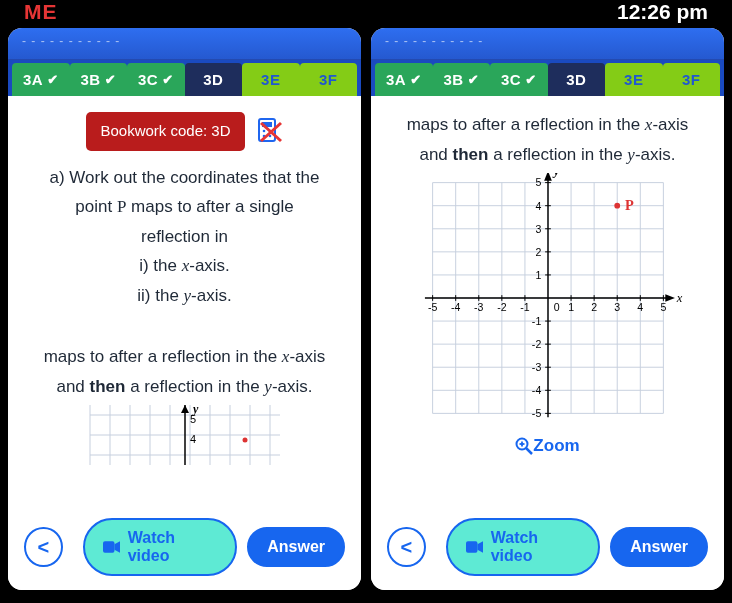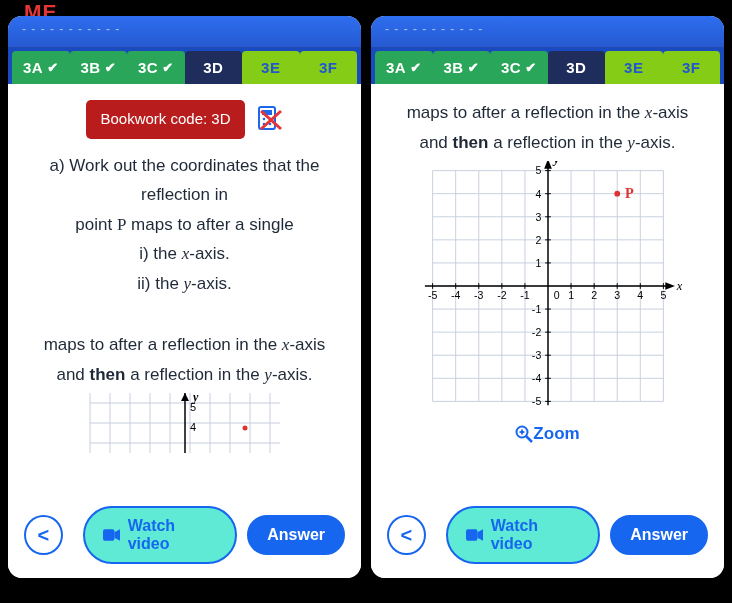--- a/index.html
+++ b/index.html
@@ -1,17 +1,17 @@
 <!DOCTYPE html>
 <html><head>
 <meta charset="utf-8">
 <style>
   * { box-sizing: border-box; margin: 0; padding: 0; }
   body { width: 732px; height: 603px; background: #000; font-family: -apple-system, Helvetica, Arial, sans-serif; overflow: hidden; position: relative; }
-  .status-bar { display: flex; justify-content: space-between; padding: 0 24px 4px; color: #fff; font-size: 21px; font-weight: 600; height: 16px; align-items: flex-start; flex-direction: column; }
+  .status-bar { display: flex; justify-content: space-between; padding: 0 24px 4px; color: #fff; font-size: 21px; font-weight: 600; height: 28px; align-items: flex-start; }
   .status-left { color: #e63535; font-weight: 800; letter-spacing: 1px; }
   .panes { display: flex; gap: 10px; padding: 0 8px; }
   .pane { flex: 1; background: #fff; border-radius: 14px; overflow: hidden; display: flex; flex-direction: column; height: 562px; position: relative; }
   .pane-header { background: linear-gradient(#2e6ef0,#2559d0); height: 32px; border-bottom: 1px solid #234ab0; }
   .header-blur { color: #fff; font-size: 12px; opacity: .6; padding: 6px 14px; letter-spacing: 1px; white-space: nowrap; overflow: hidden; }
   .tabs { display: flex; padding: 3px 4px 0; background: #1a4ac0; }
   .tab { flex: 1; text-align: center; color: #fff; font-size: 15px; font-weight: 700; padding: 8px 0; border-radius: 4px 4px 0 0; display: flex; align-items: center; justify-content: center; gap: 4px; cursor: pointer; letter-spacing: .5px; }
   .tab.done { background: #2aa65a; }
   .tab.active { background: #1e2d5c; }
   .tab.pending { background: #84cc16; color: #2058d0; }
@@ -85,22 +85,22 @@
               <circle cx="15" cy="14" r="1.3" fill="#1f66ef"></circle>
               <circle cx="9" cy="19" r="1.3" fill="#1f66ef"></circle>
               <circle cx="15" cy="19" r="1.3" fill="#1f66ef"></circle>
               <path d="M6 24 L26 6" stroke="#e63535" stroke-width="3"></path>
               <path d="M6 6 L26 24" stroke="#e63535" stroke-width="3"></path>
             </svg>
         </span>
       </div>
       <div class="p-text">
         <p>a) Work out the coordinates that the</p>
+        <p><span>point </span><span class="mathvar" style="font-style:normal">P</span><span> maps to after a single</span></p>
         <p>reflection in</p>
-        <p><span>point </span><span class="mathvar" style="font-style:normal">P</span><span> maps to after a single</span></p>
         <p><span>i) the </span><span class="mathvar">x</span><span>-axis.</span></p>
         <p><span>ii) the </span><span class="mathvar">y</span><span>-axis.</span></p>
       </div>
       <div class="section-gap"></div>
       <div class="section-gap"></div>
       <div class="p-text">
         <p><span>maps to after a reflection in the </span><span class="mathvar">x</span><span>-axis</span></p>
         <p><span>and </span><b>then</b><span> a reflection in the </span><span class="mathvar">y</span><span>-axis.</span></p>
       </div>
       <div class="graph-wrap">

